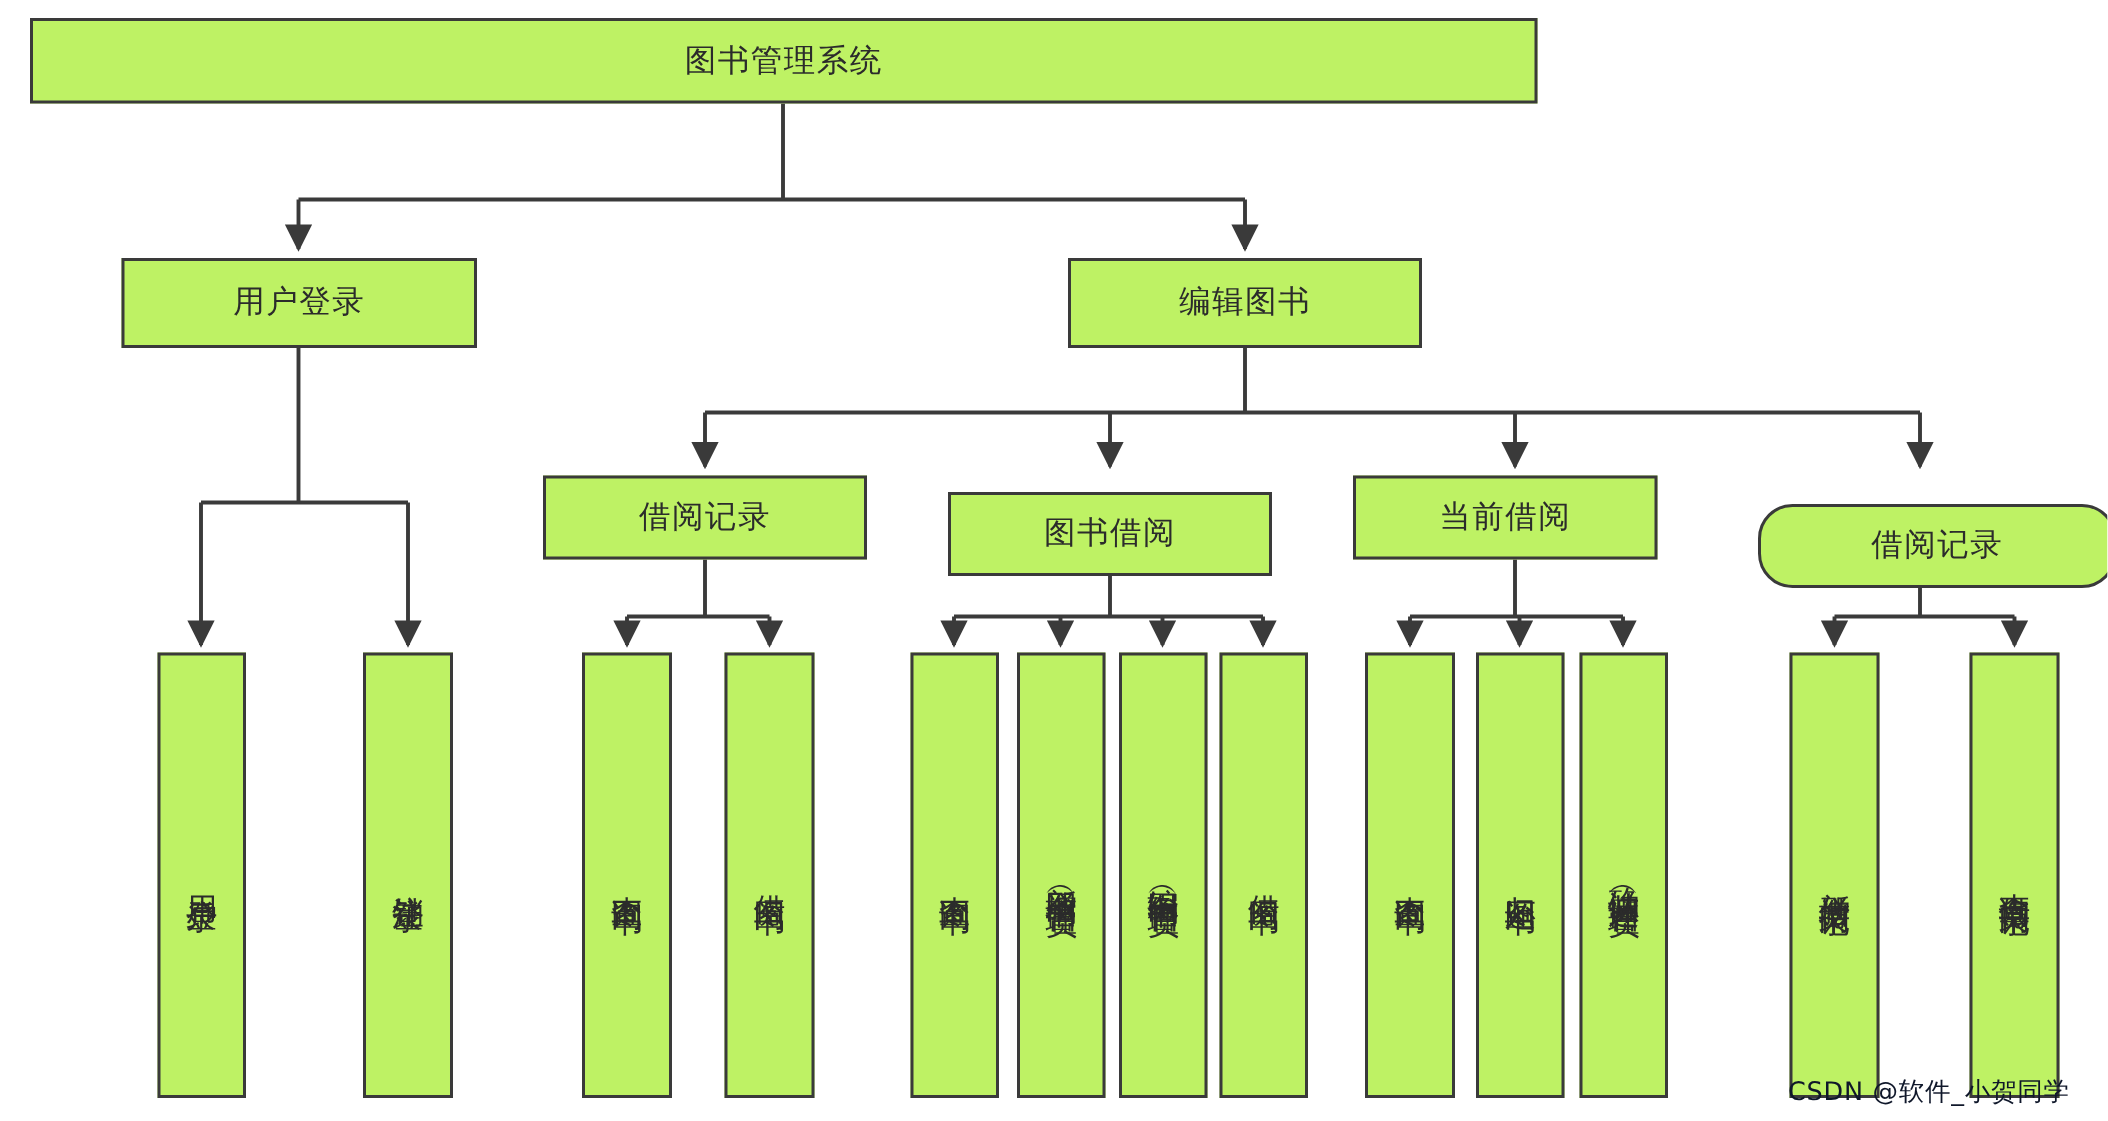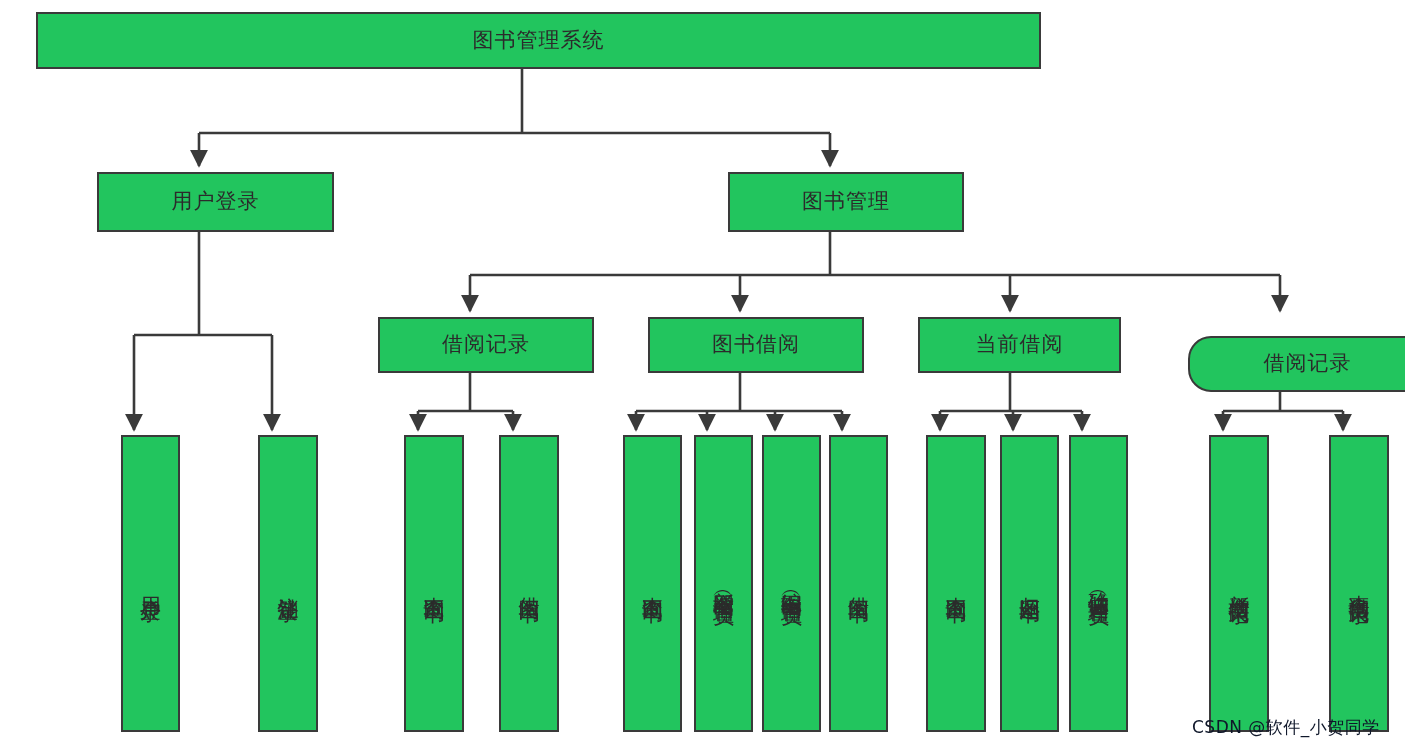--- a/index.html
+++ b/index.html
@@ -22,28 +22,27 @@
     position: absolute;
     left: 0;
     top: 0;
     width: 1405px;
     height: 747px;
     pointer-events: none;
   }
   .node {
     position: absolute;
     box-sizing: border-box;
-    background: #22c55e;
+    background: #bef264;
     border: 2px solid #3a3a3a;
     display: flex;
     align-items: center;
     justify-content: center;
     color: #2b2b2b;
     z-index: 2;
-    margin-left: 16px;
   }
   .node-h {
     font-size: 21px;
     letter-spacing: 1px;
     line-height: 1.2;
     text-align: center;
     white-space: nowrap;
   }
   .node-v {
     writing-mode: vertical-rl;
@@ -122,24 +121,24 @@
       <path d="M 1280,373 L 1280,411"></path>
       <path d="M 1223,411 L 1343,411"></path>
       <path d="M 1223,411 L 1223,430" marker-end="url(#arrow)"></path>
       <path d="M 1343,411 L 1343,430" marker-end="url(#arrow)"></path>
     </g>
   </svg>
 
   <div class="node node-h" style="left: 20px; top: 12px; width: 1005px; height: 57px;">图书管理系统</div>
 
   <div class="node node-h" style="left: 81px; top: 172px; width: 237px; height: 60px;">用户登录</div>
-  <div class="node node-h" style="left: 712px; top: 172px; width: 236px; height: 60px;">图书管理</div>
+  <div class="node node-h" style="left: 712px; top: 172px; width: 236px; height: 60px;">编辑图书</div>
 
   <div class="node node-h" style="left: 362px; top: 317px; width: 216px; height: 56px;">借阅记录</div>
-  <div class="node node-h" style="left: 632px; top: 317px; width: 216px; height: 56px;">图书借阅</div>
+  <div class="node node-h" style="left: 632px; top: 328px; width: 216px; height: 56px;">图书借阅</div>
   <div class="node node-h" style="left: 902px; top: 317px; width: 203px; height: 56px;">当前借阅</div>
   <div class="node node-h" style="left: 1172px; top: 336px; width: 239px; height: 56px; border-radius: 23px;">借阅记录</div>
 
   <div class="node node-v" style="left: 105px; top: 435px; width: 59px; height: 297px;">
       <span class="vtext">用户登录</span>
     </div>
   <div class="node node-v" style="left: 242px; top: 435px; width: 60px; height: 297px;">
       <span class="vtext">注销登录</span>
     </div>
   <div class="node node-v" style="left: 388px; top: 435px; width: 60px; height: 297px;">

